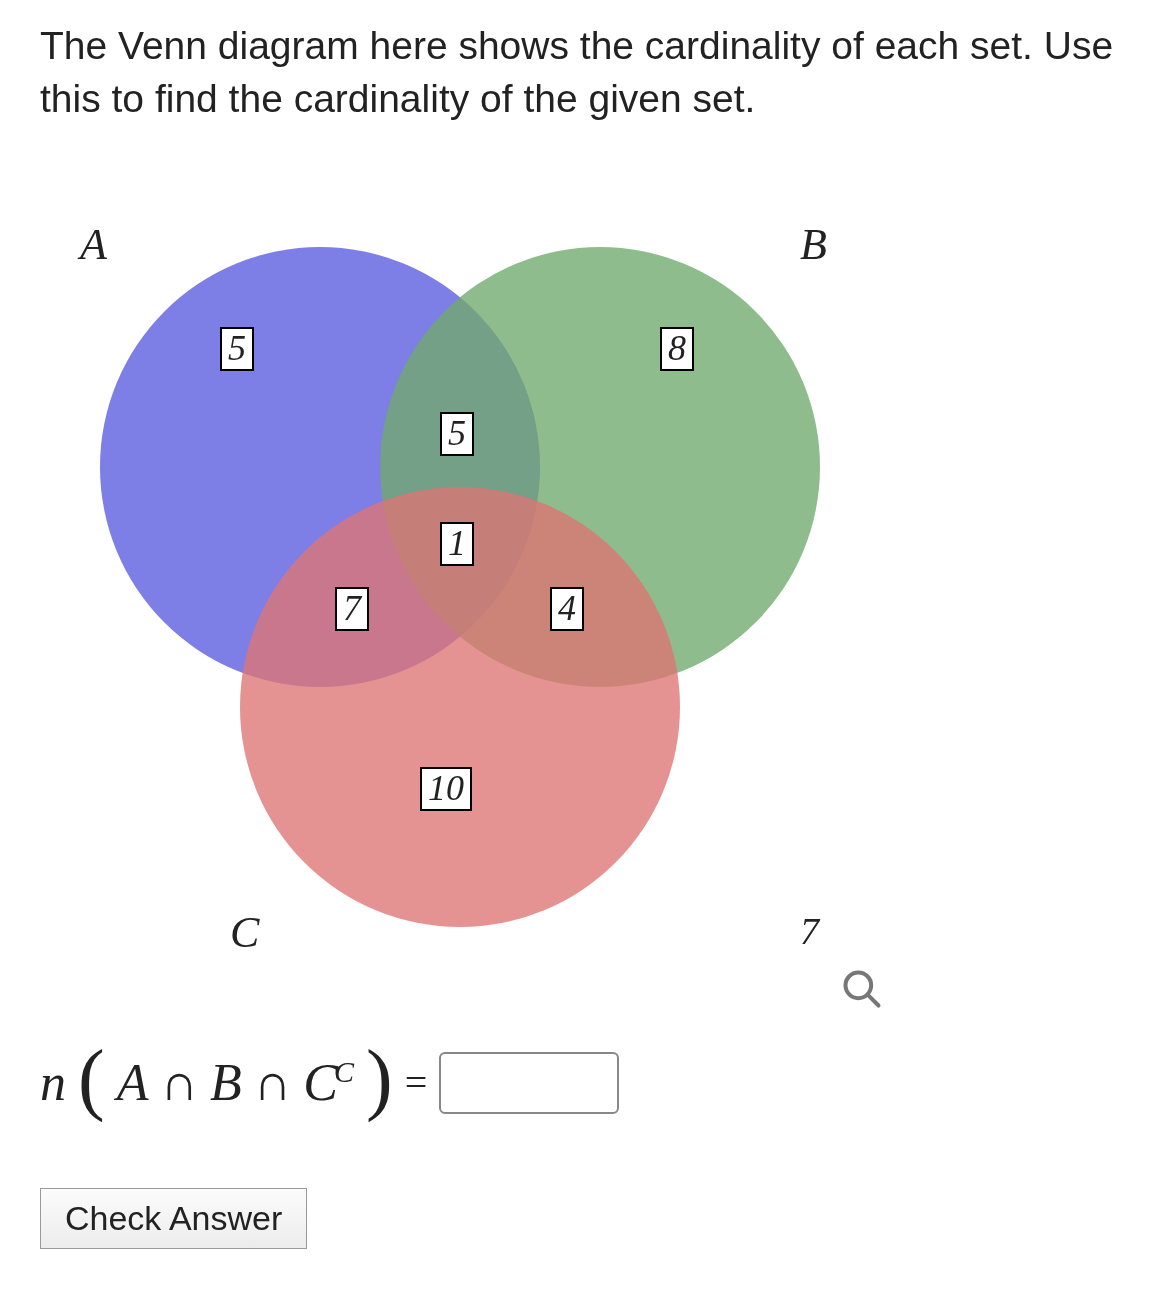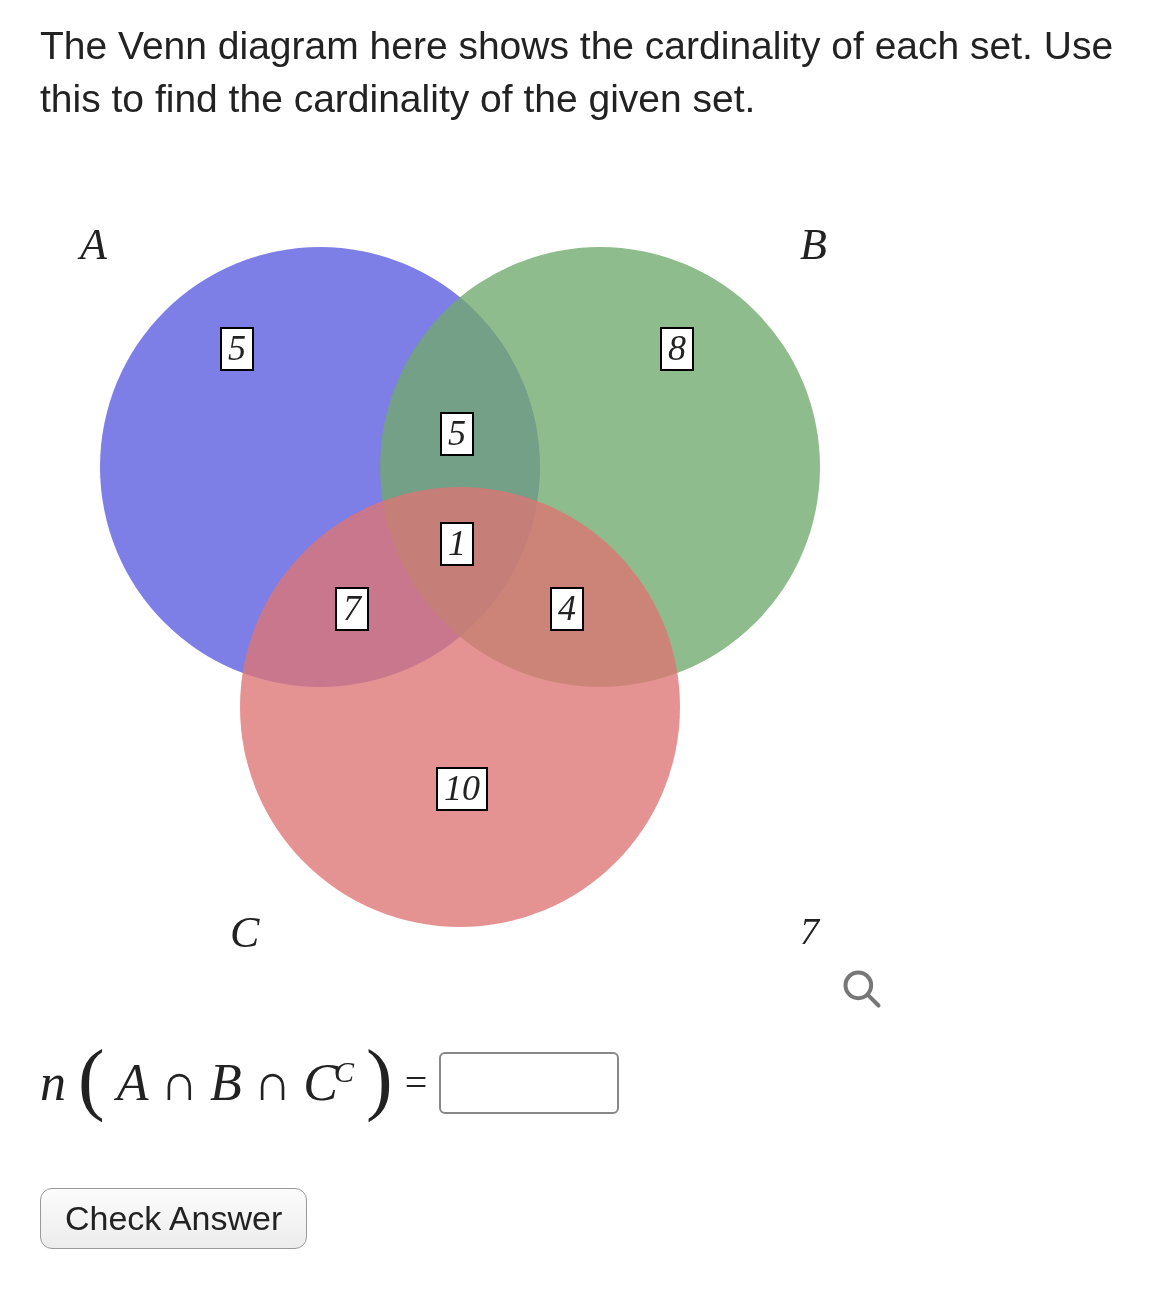--- a/index.html
+++ b/index.html
@@ -79,21 +79,21 @@
     border: 2px solid #888;
     border-radius: 6px;
     font-size: 36px;
     padding: 4px 10px;
     font-family: inherit;
   }
   .check-btn {
     font-size: 34px;
     padding: 10px 24px;
     border: 1px solid #999;
-    border-radius: 12px;
+    border-radius: 0;
     background: linear-gradient(#fcfcfc,#ececec);
     cursor: pointer;
     color: #222;
   }
 </style>
 </head>
 <body>
 
 
 
@@ -111,21 +111,21 @@
   <div class="set-label" style="left:40px; top:52px;">A</div>
   <div class="set-label" style="left:760px; top:52px;">B</div>
   <div class="set-label" style="left:190px; top:740px;">C</div>
 
   <div class="region-num" style="left:180px; top:160px;">5</div>
   <div class="region-num" style="left:620px; top:160px;">8</div>
   <div class="region-num" style="left:400px; top:245px;">5</div>
   <div class="region-num" style="left:400px; top:355px;">1</div>
   <div class="region-num" style="left:295px; top:420px;">7</div>
   <div class="region-num" style="left:510px; top:420px;">4</div>
-  <div class="region-num" style="left:396px; top:600px;">10</div>
+  <div class="region-num" style="left:380px; top:600px;">10</div>
 
   <div class="outside-num" style="left:760px; top:742px;">7</div>
 
   <div class="mag-icon" style="left:800px; top:800px;">
     <svg width="44" height="44" viewBox="0 0 24 24" fill="none" stroke="#777" stroke-width="2.2" stroke-linecap="round">
       <circle cx="10" cy="10" r="7"></circle>
       <line x1="15.2" y1="15.2" x2="21" y2="21"></line>
     </svg>
   </div>
 </div>

